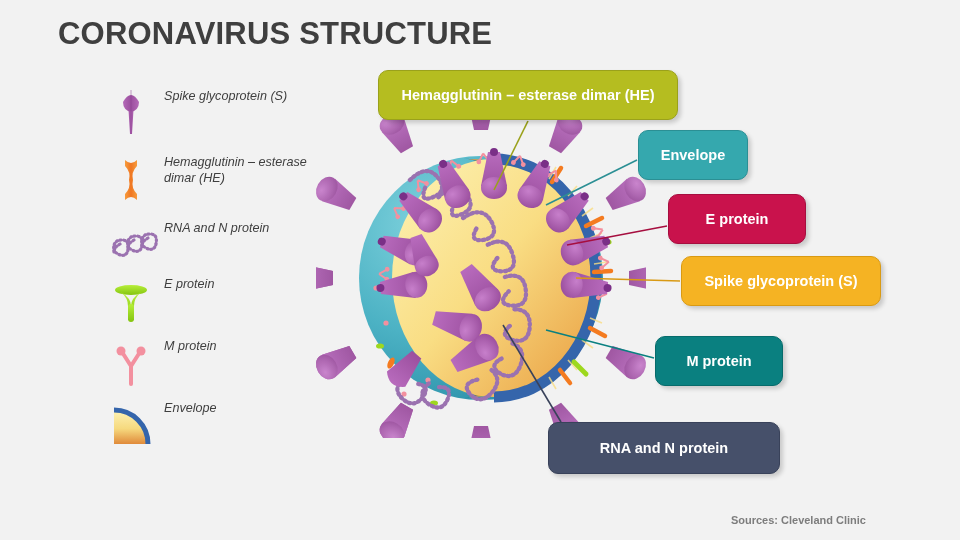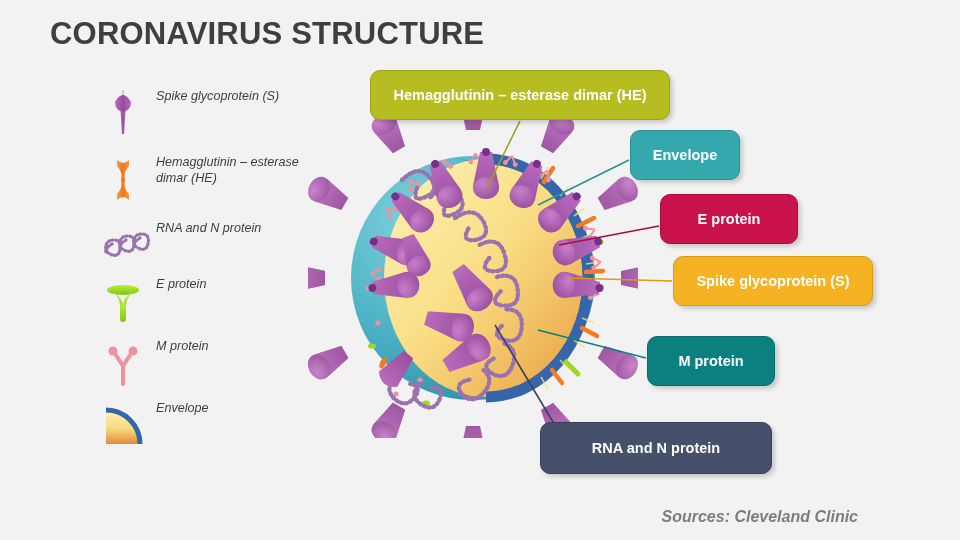--- a/index.html
+++ b/index.html
@@ -3,21 +3,21 @@
 <meta charset="utf-8">
 <style>
   html,body{margin:0;padding:0;}
   body{
     width:960px;height:540px;
     background:#f2f2f2;
     font-family:"Liberation Sans", sans-serif;
     overflow:hidden;
     position:relative;
   }
-  #stage{position:absolute;left:8px;top:0;width:864px;height:540px;}
+  #stage{position:absolute;left:16px;top:0;width:864px;height:540px;}
 
   
   #title{
     position:absolute;left:42px;top:16px;
     font-size:31px;font-weight:bold;color:#3f3f3f;
     letter-spacing:.2px;white-space:nowrap;
   }
 
   
   #legend{position:absolute;left:92px;top:88px;width:230px;}
@@ -44,21 +44,21 @@
   #c-he  {left:362px;top:70px; width:300px;height:50px;background:#b5bd20;border:1px solid #9aa11b;}
   #c-env {left:622px;top:130px;width:110px;height:50px;background:#35a8ae;border:1px solid #2b8f94;}
   #c-e   {left:652px;top:194px;width:138px;height:50px;background:#c9124c;border:1px solid #a60e3f;}
   #c-spk {left:665px;top:256px;width:200px;height:50px;background:#f5b323;border:1px solid #d99a14;}
   #c-m   {left:639px;top:336px;width:128px;height:50px;background:#0a8080;border:1px solid #076b6b;}
   #c-rna {left:532px;top:422px;width:232px;height:52px;background:#46506a;border:1px solid #39425a;}
 
   
   #source{
     position:absolute;right:14px;bottom:14px;
-    font-size:16px;font-style:italic;font-weight:bold;color:#7d7d7d;
+    font-size:11px;font-weight:bold;color:#7d7d7d;
   }
   svg{display:block;}
 </style>
 </head>
 <body>
 
 <div id="stage">
 
   <div id="title">CORONAVIRUS STRUCTURE</div>
 

